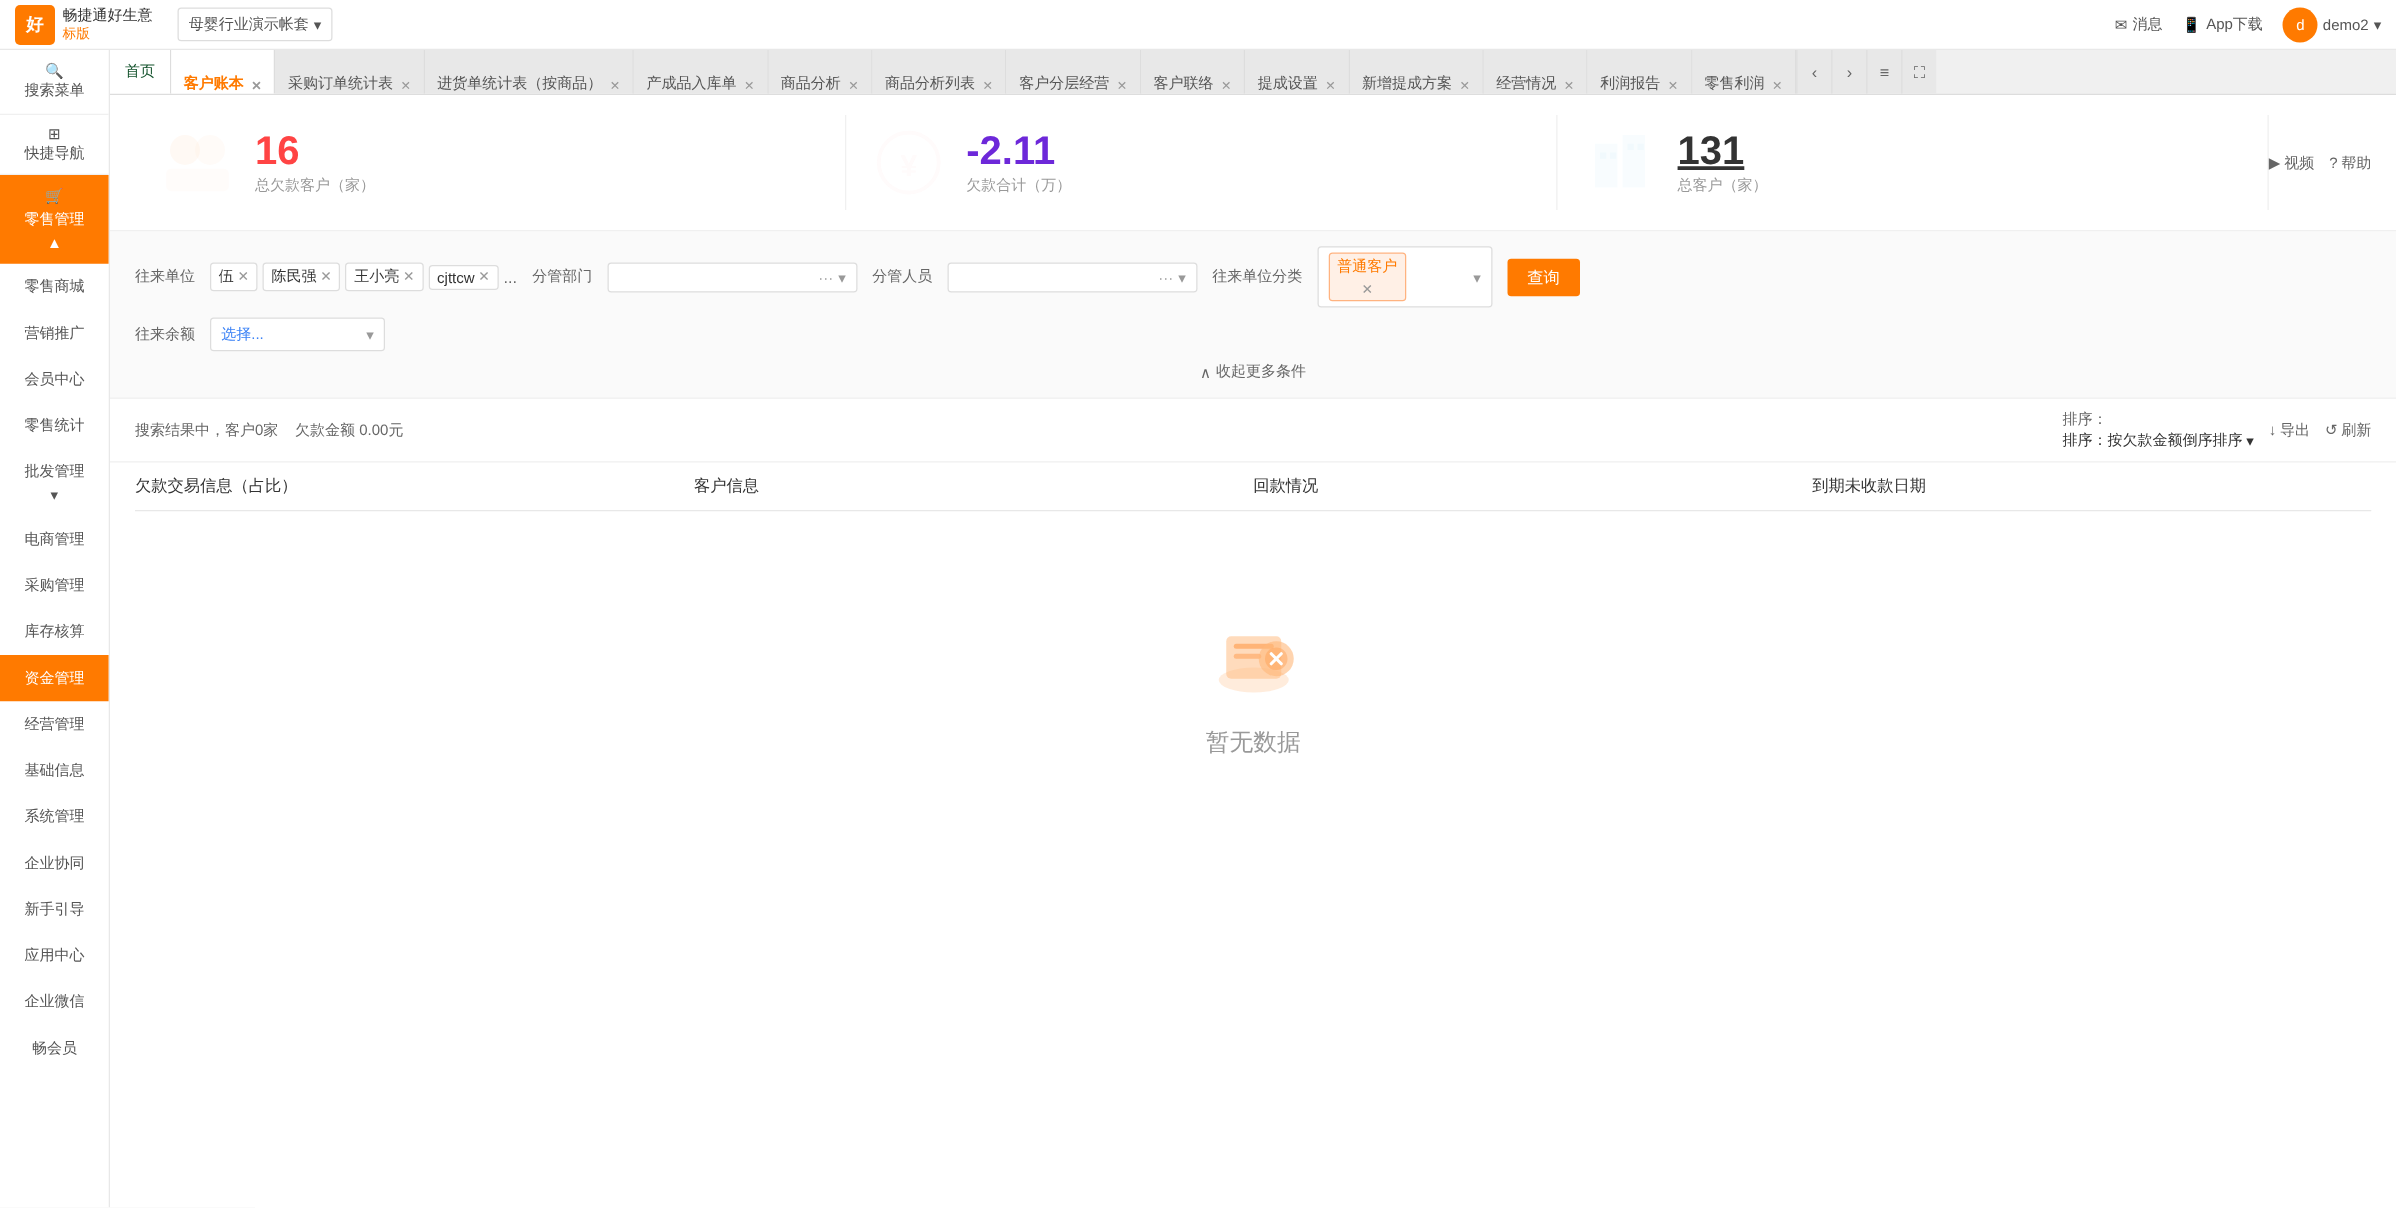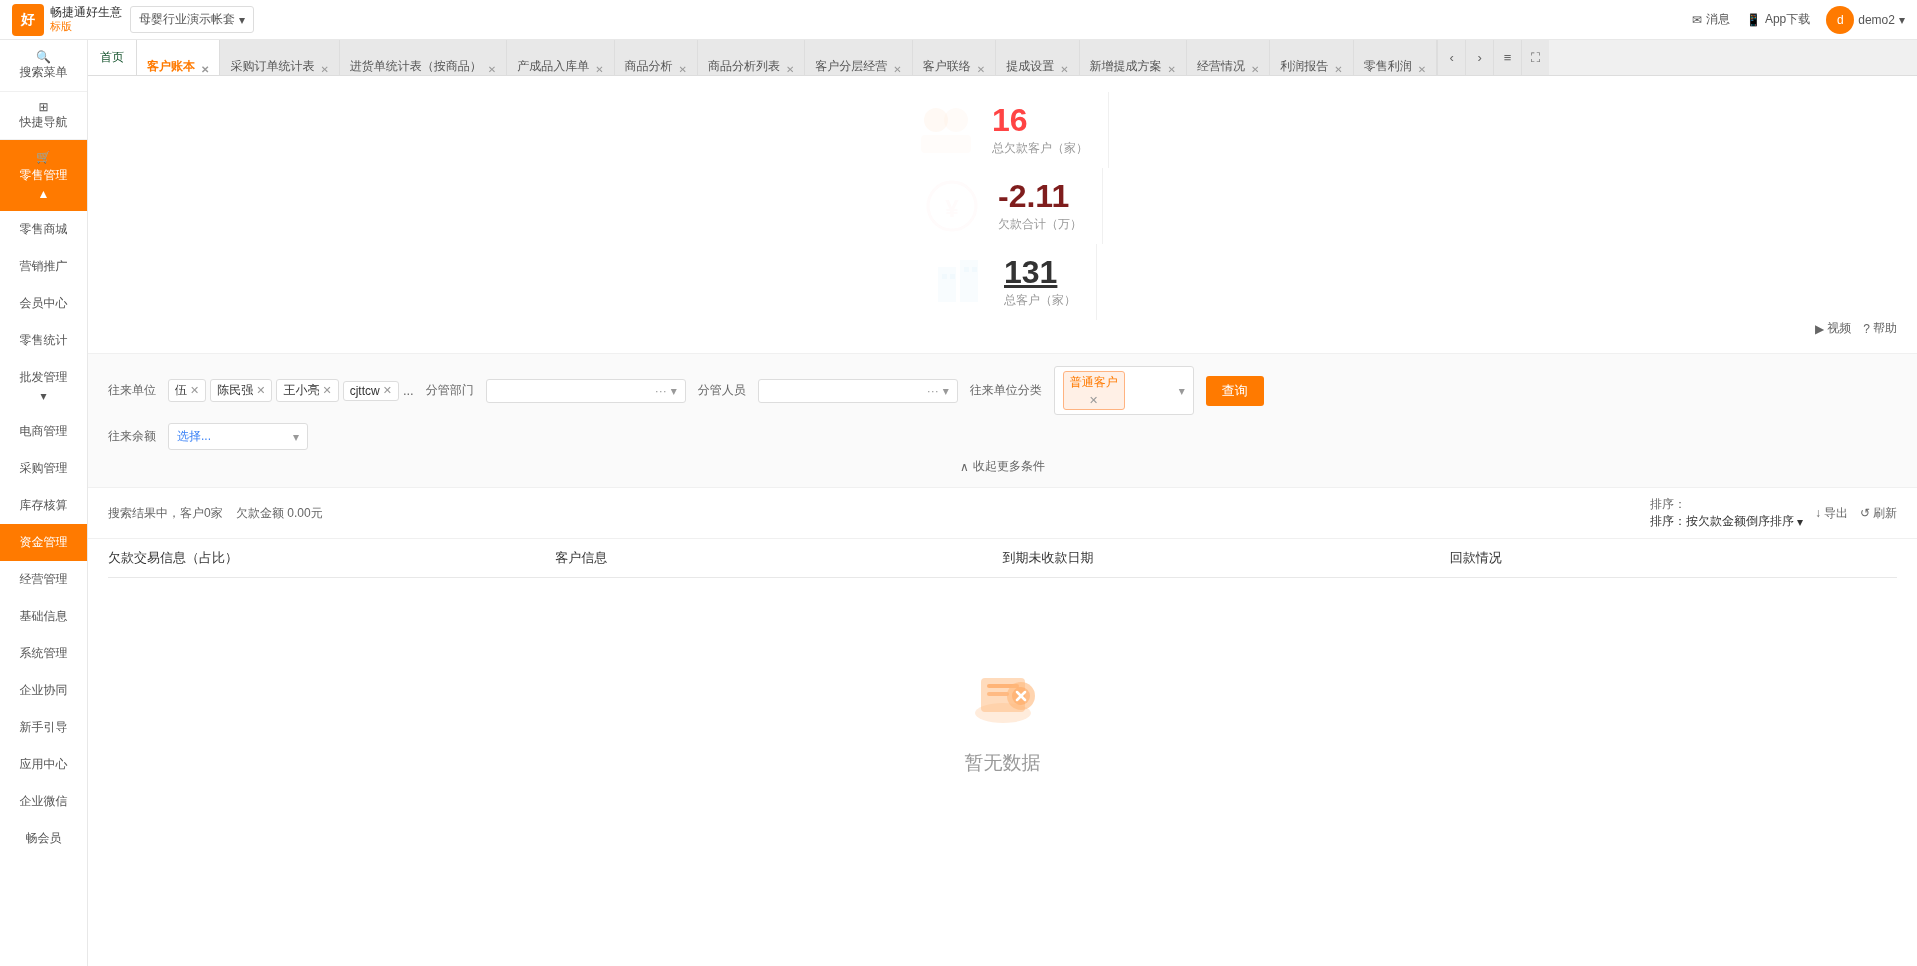--- a/index.html
+++ b/index.html
@@ -5,21 +5,21 @@
     * { box-sizing: border-box; margin: 0; padding: 0; }
     body { font-family: "Microsoft YaHei", "PingFang SC", sans-serif; font-size: 13px; background: #f5f5f5; display: flex; flex-direction: column; height: 100vh; overflow: hidden; }
 
     
     .topbar { height: 40px; background: #fff; display: flex; align-items: center; padding: 0 12px; border-bottom: 1px solid #e8e8e8; justify-content: space-between; flex-shrink: 0; }
     .topbar-left { display: flex; align-items: center; gap: 8px; }
     .logo-area { display: flex; align-items: center; gap: 6px; }
     .logo-icon { width: 32px; height: 32px; background: #ff7a00; border-radius: 4px; display: flex; align-items: center; justify-content: center; color: white; font-size: 14px; font-weight: bold; }
     .logo-text { font-size: 12px; color: #333; line-height: 1.2; }
     .logo-sub { color: #ff7a00; font-size: 11px; }
-    .dropdown-btn { display: flex; align-items: center; gap: 4px; padding: 4px 8px; border: 1px solid #ddd; border-radius: 3px; cursor: pointer; font-size: 12px; color: #555; background: #fff; }
+    .dropdown-btn { display: flex; align-items: center; gap: 4px; padding: 4px 8px; border: 1px solid #ddd; border-radius: 3px; cursor: pointer; font-size: 12px; color: #555; background: #fff; margin-left: 12px; }
     .topbar-right { display: flex; align-items: center; gap: 16px; }
     .topbar-btn { display: flex; align-items: center; gap: 4px; font-size: 12px; color: #555; cursor: pointer; }
     .avatar { width: 28px; height: 28px; border-radius: 50%; background: #ff7a00; display: flex; align-items: center; justify-content: center; color: white; font-size: 12px; }
 
     
     .main-layout { display: flex; flex: 1; overflow: hidden; }
 
     
     .sidebar { width: 88px; background: #fff; border-right: 1px solid #e8e8e8; display: flex; flex-direction: column; flex-shrink: 0; overflow-y: auto; }
     .sidebar-search { padding: 10px 8px; border-bottom: 1px solid #f0f0f0; text-align: center; font-size: 12px; color: #555; cursor: pointer; }
@@ -35,28 +35,28 @@
     .tab { display: flex; align-items: flex-end; gap: 4px; padding: 0 10px; font-size: 12px; cursor: pointer; border-right: 1px solid #ddd; white-space: nowrap; background: #e8e8e8; color: #555; flex-shrink: 0; }
     .tab.active { background: #fff; color: #ff7a00; font-weight: bold; }
     .tab-close { font-size: 10px; color: #999; margin-left: 2px; }
     .tab-nav-btn { width: 28px; display: flex; align-items: center; justify-content: center; cursor: pointer; color: #666; background: #e8e8e8; border-left: 1px solid #ddd; flex-shrink: 0; }
     .home-tab { background: #fff; color: #14532d; padding: 0 12px; display: flex; align-items: center; font-size: 12px; cursor: pointer; border-right: 1px solid #ddd; flex-shrink: 0; }
 
     
     .page-content { flex: 1; overflow-y: auto; background: #fff; }
 
     
-    .stats-bar { display: flex; align-items: center; padding: 16px 20px; border-bottom: 1px solid #f0f0f0; gap: 0; position: relative; flex-direction: column; }
+    .stats-bar { display: flex; align-items: center; padding: 16px 20px; border-bottom: 1px solid #f0f0f0; gap: 0; position: relative; }
     .stat-card { display: flex; align-items: center; gap: 16px; flex: 1; padding: 8px 20px; border-right: 1px solid #f0f0f0; }
     .stat-card:last-child { border-right: none; }
     .stat-icon { width: 60px; height: 60px; opacity: 0.15; display: flex; align-items: center; justify-content: center; }
     .stat-icon svg { width: 60px; height: 60px; }
     .stat-info { display: flex; flex-direction: column; }
     .stat-number { font-size: 32px; font-weight: bold; color: #ff4444; line-height: 1; }
-    .stat-number.negative { color: #7f1d1d; }
+    .stat-number.negative { color: #6d28d9; }
     .stat-number.black { color: #333; text-decoration: underline; }
     .stat-label { font-size: 12px; color: #999; margin-top: 4px; }
     .stats-actions { display: flex; gap: 12px; margin-left: auto; align-items: center; }
     .stats-action-btn { font-size: 12px; color: #666; cursor: pointer; display: flex; align-items: center; gap: 3px; }
 
     
     .filter-area { padding: 12px 20px; border-bottom: 1px solid #f0f0f0; background: #fafafa; }
     .filter-row { display: flex; align-items: center; gap: 12px; margin-bottom: 8px; flex-wrap: wrap; }
     .filter-label { font-size: 12px; color: #666; white-space: nowrap; }
     .filter-tags { display: flex; align-items: center; gap: 4px; flex-wrap: wrap; }
@@ -401,22 +401,22 @@
             <span>↺</span>
             <span>刷新</span>
           </div>
         </div>
       </div>
 
       <div class="table-area">
         <div class="table-header">
           <div class="table-header-cell">欠款交易信息（占比）</div>
           <div class="table-header-cell">客户信息</div>
+          <div class="table-header-cell">回款情况</div>
           <div class="table-header-cell">到期未收款日期</div>
-          <div class="table-header-cell">回款情况</div>
         </div>
 
         <div class="empty-area">
           <div class="empty-icon">
             <svg viewBox="0 0 80 80" fill="none" xmlns="http://www.w3.org/2000/svg" width="80" height="80">
               <ellipse cx="40" cy="55" rx="28" ry="10" fill="#ffd0a8" opacity="0.4"></ellipse>
               <rect x="18" y="20" width="44" height="34" rx="4" fill="#ffb87a" opacity="0.5"></rect>
               <rect x="24" y="26" width="32" height="4" rx="2" fill="#ff9a4a" opacity="0.6"></rect>
               <rect x="24" y="34" width="22" height="4" rx="2" fill="#ff9a4a" opacity="0.5"></rect>
               <circle cx="58" cy="38" r="14" fill="#ffb87a" opacity="0.6"></circle>

